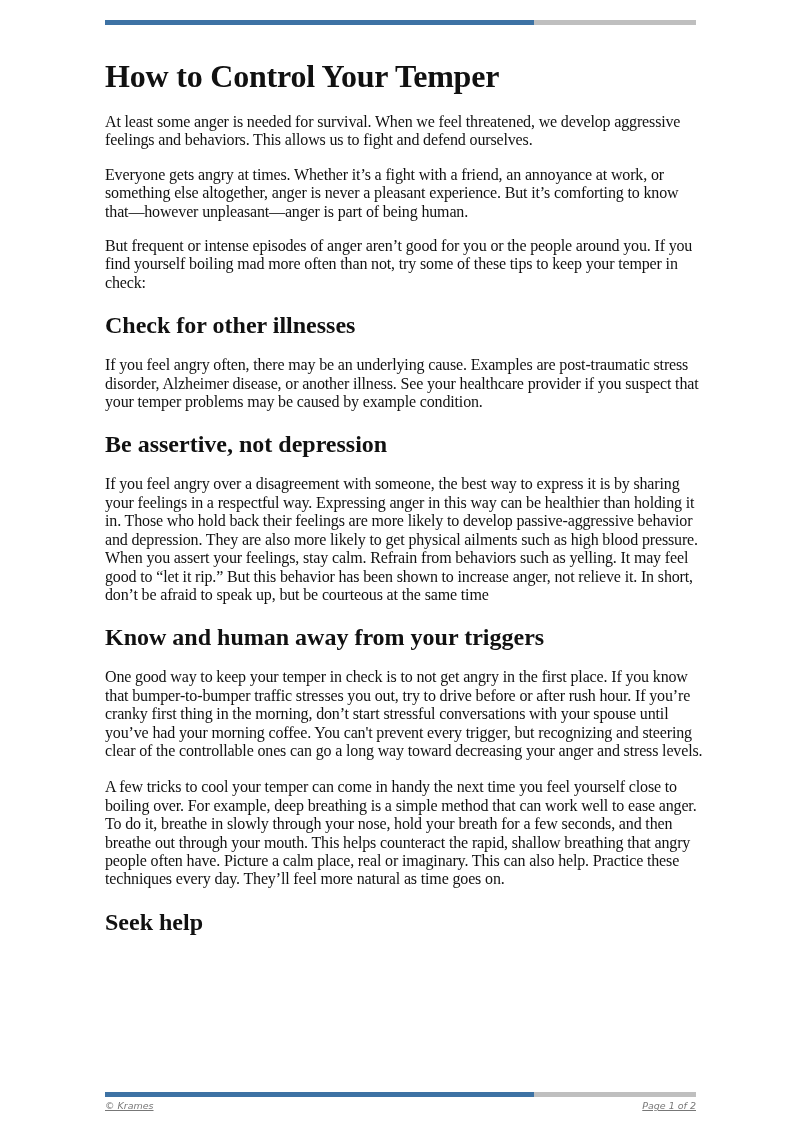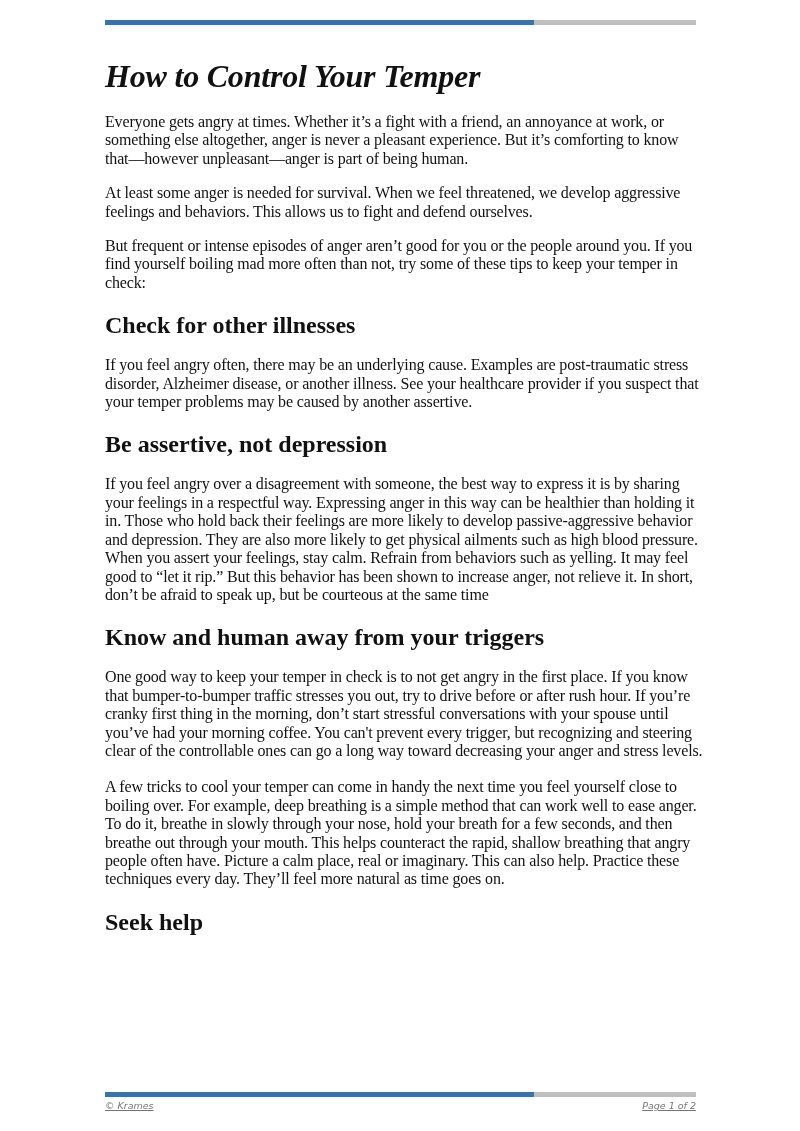--- a/index.html
+++ b/index.html
@@ -4,46 +4,46 @@
   <style>
     html, body { margin: 0; padding: 0; background: #ffffff; }
     body { width: 800px; height: 1131px; position: relative; overflow: hidden;
            font-family: "Liberation Serif", serif; color: #111; }
     .bar { position: absolute; left: 105px; width: 591px; height: 5px; display: flex; }
     .bar .blue { width: 429px; background: #3d72a4; }
     .bar .gray { flex: 1; background: #bfbfbf; }
     #topbar { top: 20px; }
     #bottombar { top: 1092px; }
     .content { position: absolute; left: 105px; top: 56px; width: 600px; }
-    h1 { font-size: 32px; font-weight: bold; margin: 0 0 17px 0; line-height: 40px; letter-spacing: -0.2px; font-style: italic; }
+    h1 { font-size: 32px; font-weight: bold; margin: 0 0 17px 0; line-height: 40px; letter-spacing: -0.2px; }
     h2 { font-size: 24px; font-weight: bold; margin: 0 0 16px 0; line-height: 30px; }
     p { font-size: 16px; line-height: 18.4px; margin: 0 0 16px 0; letter-spacing: -0.15px; }
     .section p { margin-bottom: 18px; }
     .footer { position: absolute; top: 1100px; font-family: "DejaVu Sans", sans-serif; font-style: italic; font-size: 9.5px; color: #777; text-decoration: underline; }
     #footer-left { left: 105px; }
     #footer-right { right: 104px; text-align: center; }
   </style>
 </head>
 <body>
 
 <div class="bar" id="topbar">
   <div class="blue"></div>
   <div class="gray"></div>
 </div>
 
 <div class="content">
   <h1>How to Control Your Temper</h1>
 
+  <p>At least some anger is needed for survival. When we feel threatened, we develop aggressive feelings and behaviors. This allows us to fight and defend ourselves.</p>
   <p>Everyone gets angry at times. Whether it’s a fight with a friend, an annoyance at work, or something else altogether, anger is never a pleasant experience. But it’s comforting to know that—however unpleasant—anger is part of being human.</p>
-  <p>At least some anger is needed for survival. When we feel threatened, we develop aggressive feelings and behaviors. This allows us to fight and defend ourselves.</p>
   <p style="margin-bottom:18px">But frequent or intense episodes of anger aren’t good for you or the people around you. If you find yourself boiling mad more often than not, try some of these tips to keep your temper in check:</p>
 
   <div class="section">
     <h2>Check for other illnesses</h2>
-    <p>If you feel angry often, there may be an underlying cause. Examples are post-traumatic stress disorder, Alzheimer disease, or another illness. See your healthcare provider if you suspect that your temper problems may be caused by another assertive.</p>
+    <p>If you feel angry often, there may be an underlying cause. Examples are post-traumatic stress disorder, Alzheimer disease, or another illness. See your healthcare provider if you suspect that your temper problems may be caused by example condition.</p>
   </div>
 
   <div class="section">
     <h2>Be assertive, not depression</h2>
     <p>If you feel angry over a disagreement with someone, the best way to express it is by sharing your feelings in a respectful way. Expressing anger in this way can be healthier than holding it in. Those who hold back their feelings are more likely to develop passive-aggressive behavior and depression. They are also more likely to get physical ailments such as high blood pressure. When you assert your feelings, stay calm. Refrain from behaviors such as yelling. It may feel good to “let it rip.” But this behavior has been shown to increase anger, not relieve it.  In short, don’t be afraid to speak up, but be courteous at the same time</p>
   </div>
 
   <div class="section">
     <h2>Know and human away from your triggers</h2>
     <p>One good way to keep your temper in check is to not get angry in the first place. If you know that bumper-to-bumper traffic stresses you out, try to drive before or after rush hour. If you’re cranky first thing in the morning, don’t start stressful conversations with your spouse until you’ve had your morning coffee. You can't prevent every trigger, but recognizing and steering clear of the controllable ones can go a long way toward decreasing your anger and stress levels.</p>

